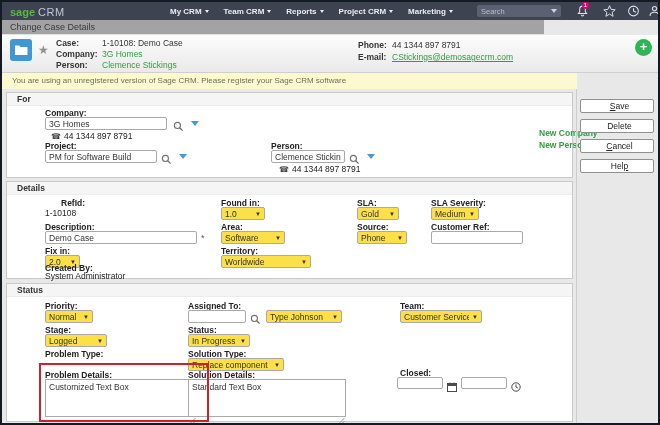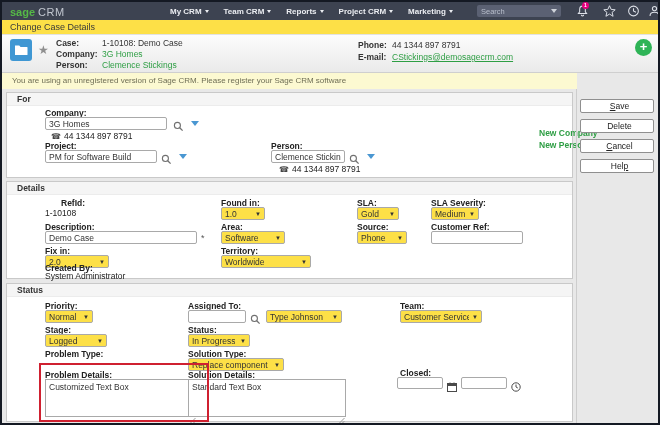--- a/index.html
+++ b/index.html
@@ -15,21 +15,21 @@
   .nav-item { color:#eceef2; font-size:8px; font-weight:bold; white-space:nowrap; cursor:pointer; }
   .nav-car { display:inline-block; width:0; height:0; border-left:2.5px solid transparent; border-right:2.5px solid transparent; border-top:3px solid #eceef2; margin-left:3px; vertical-align:middle; }
   .navsearch { position:absolute; left:475px; top:3px; width:84px; height:12px; background:#5b6173; border-radius:2px; display:flex; align-items:center; }
   .navsearch input { flex:1; width:64px; background:transparent; border:none; outline:none; color:#c6cbd6; font-size:7.5px; padding-left:4px; font-family:"Liberation Sans", sans-serif; }
   .navsearch input::placeholder { color:#b9bfcc; }
   .srch-car { width:0; height:0; border-left:3px solid transparent; border-right:3px solid transparent; border-top:4px solid #cfd3da; margin-right:4px; }
   .nav-ico { position:absolute; top:2px; width:14px; height:14px; cursor:pointer; }
   .badge { position:absolute; left:6px; top:-2px; width:7px; height:7px; background:#e6007e; border-radius:50%; color:#fff; font-size:5px; line-height:7px; text-align:center; font-weight:bold; }
 
   
-  .titlebar { position:absolute; left:0; top:18px; width:656px; height:15px; background:#fde047; border-bottom:1px solid #e2e2e2; font-size:9px; color:#3a3a3a; line-height:15px; padding-left:8px; }
+  .titlebar { position:absolute; left:0; top:18px; width:542px; height:15px; background:#a3a3a3; border-bottom:1px solid #e2e2e2; font-size:9px; color:#3a3a3a; line-height:15px; padding-left:8px; }
   .context { position:absolute; left:0; top:33px; width:656px; height:38px; background:linear-gradient(#fcfcfc,#eaeaea); border-bottom:1px solid #cfcfcf; }
   .foldertile { position:absolute; left:8px; top:4px; width:22px; height:22px; background:#3f97d3; border-radius:3px; display:flex; align-items:center; justify-content:center; }
   .ctx-star { position:absolute; left:36px; top:8px; color:#8f8f8f; font-size:12px; }
   .clab { position:absolute; font-size:8.5px; font-weight:bold; color:#333; white-space:nowrap; }
   .cval { position:absolute; font-size:8.5px; color:#333; white-space:nowrap; }
   .glink { color:#2e9e44; cursor:pointer; }
   .plusbtn { position:absolute; left:633px; top:4px; width:17px; height:17px; background:#2fb457; border-radius:50%; color:#fff; font-size:13px; line-height:16px; text-align:center; font-weight:bold; cursor:pointer; }
 
   .banner { position:absolute; left:0; top:71px; width:575px; height:16px; background:#fcf9d1; font-size:8px; color:#6e6e55; line-height:16px; padding-left:10px; white-space:nowrap; }
 
@@ -183,21 +183,21 @@
         <span class="sel-a">▼</span>
       </div>
     <span class="lbl" style="left:350px;top:40px;">Source:</span>
     <div class="sel" style="left:350px;top:49px;width:50px;">
         <span class="sel-t">Phone</span>
         <span class="sel-a">▼</span>
       </div>
     <span class="lbl" style="left:424px;top:40px;">Customer Ref:</span>
     <input class="inp" style="left: 424px; top: 49px; width: 92px;" value="">
     <span class="lbl" style="left:38px;top:64px;">Fix in:</span>
-    <div class="sel" style="left:38px;top:73px;width:64px;">
+    <div class="sel" style="left:38px;top:73px;width:35px;">
         <span class="sel-t">2.0</span>
         <span class="sel-a">▼</span>
       </div>
     <span class="lbl" style="left:214px;top:64px;">Territory:</span>
     <div class="sel" style="left:214px;top:73px;width:90px;">
         <span class="sel-t">Worldwide</span>
         <span class="sel-a">▼</span>
       </div>
     <span class="lbl" style="left:38px;top:81px;">Created By:</span>
     <span class="val" style="left:38px;top:89px;">System Administrator</span>

